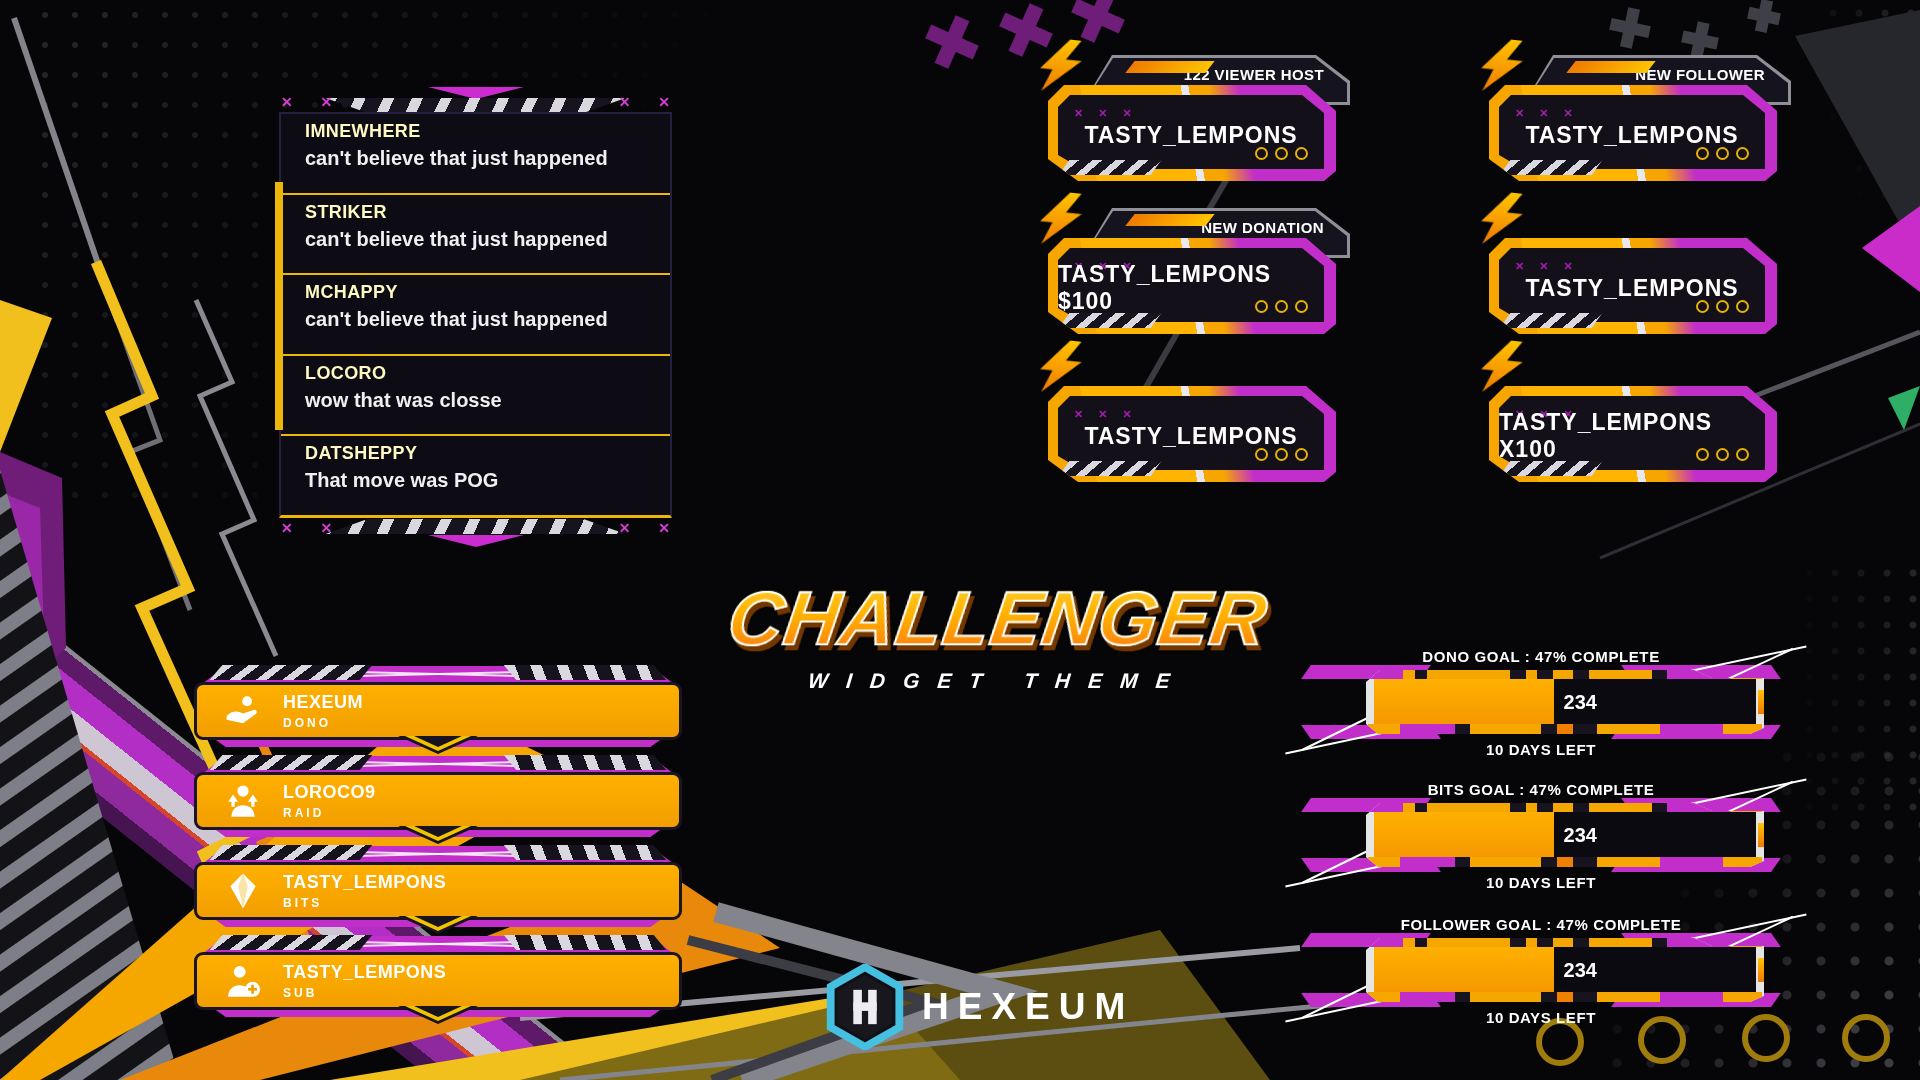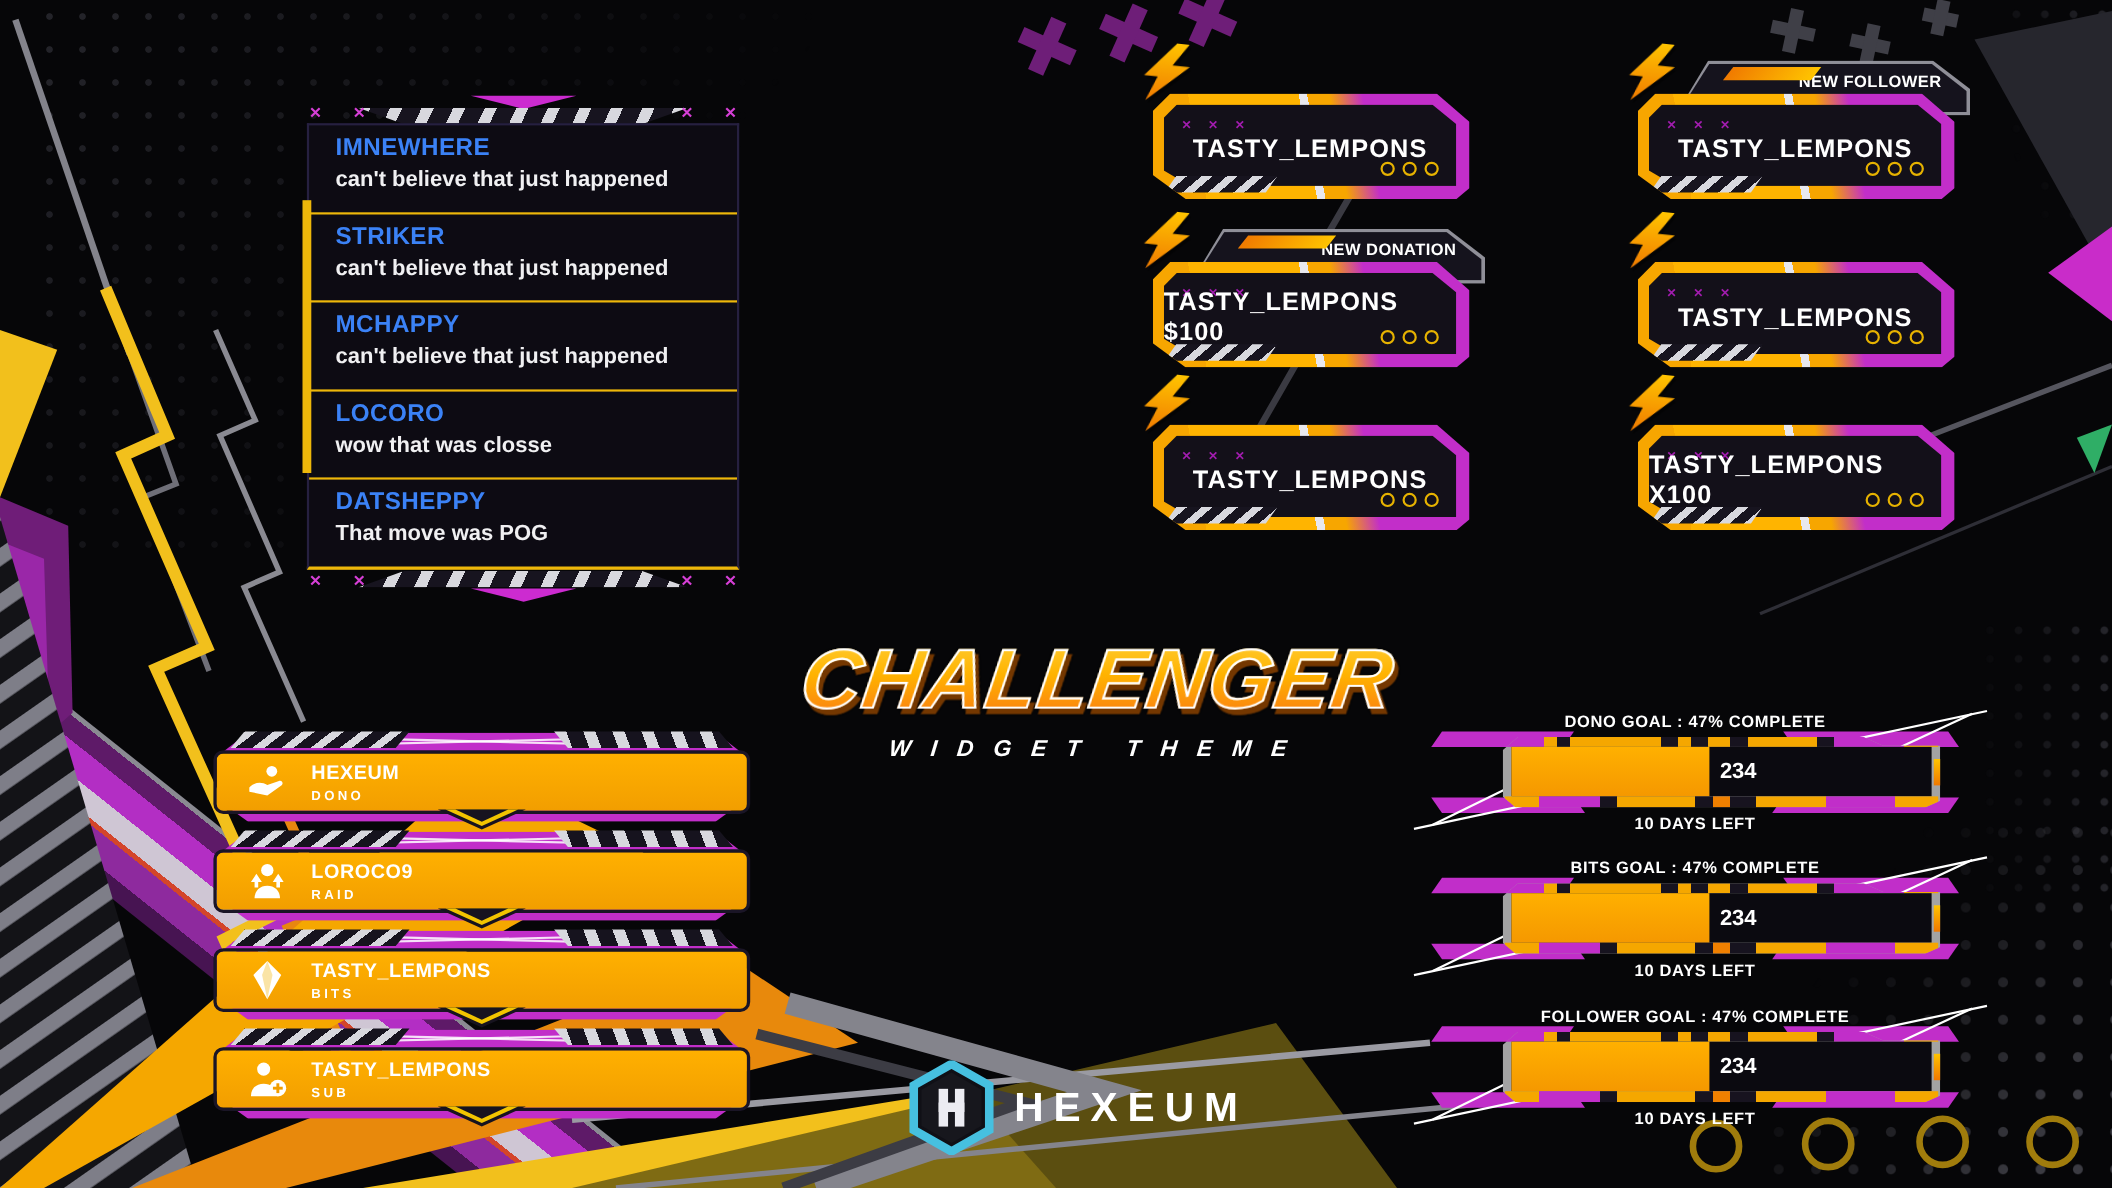--- a/index.html
+++ b/index.html
@@ -27,21 +27,21 @@
     background:linear-gradient(to bottom,#8a8a92 0 4%,#5e1a68 4% 20%,#b32ec4 20% 42%,#cfc6d4 42% 60%,#d4452a 60% 64%,#8e2a9e 64% 86%,#471452 86% 100%);}
 
   svg.bg{position:absolute;left:0;top:0;pointer-events:none;}
 
   
   .chat{left:279px;top:96px;width:393px;height:440px;}
   .chat-body{position:absolute;top:16px;bottom:18px;left:0;right:0;background:#0d0b13;
     border:2px solid #262040;border-bottom:3px solid #edb70a;display:flex;flex-direction:column;}
   .msg{flex:1;padding:7px 12px 6px 24px;border-bottom:2px solid #edb70a;overflow:hidden;}
   .msg:last-child{border-bottom:none;}
-  .msg .u{font-size:22px;font-weight:800;color:#3b82f6;letter-spacing:.4px;}
+  .msg .u{font-size:18px;font-weight:800;color:#fef9c3;letter-spacing:.4px;}
   .msg .t{font-size:20px;font-weight:700;color:#f0f0f2;margin-top:5px;}
   .chat-bar{position:absolute;left:-4px;top:86px;width:8px;height:248px;background:#edb70a;}
   .cd-stripes{position:absolute;left:50%;transform:translateX(-50%);width:300px;height:15px;
     background:repeating-linear-gradient(115deg,#d8d8de 0 10px,#17141f 10px 26px);
     clip-path:polygon(0 0,100% 0,86% 100%,14% 100%);}
   .cd-stripes.top{top:2px;}
   .cd-stripes.bot{bottom:2px;clip-path:polygon(14% 0,86% 0,100% 100%,0 100%);}
   .cd-tri{position:absolute;left:50%;transform:translateX(-50%);width:0;height:0;
     border-left:48px solid transparent;border-right:48px solid transparent;}
   .cd-tri.top{top:-9px;border-top:12px solid #cc2bd0;}
@@ -114,21 +114,21 @@
   .g-wing{position:absolute;height:14px;background:#c12ec9;}
   .g-wing.tl{left:-12px;top:-5px;width:120px;transform:skewX(-35deg);}
   .g-wing.tr{right:-12px;top:-5px;width:150px;transform:skewX(35deg);}
   .g-wing.bl{left:-12px;bottom:-5px;width:130px;transform:skewX(35deg);}
   .g-wing.br{right:-12px;bottom:-5px;width:160px;transform:skewX(-35deg);}
   .g-line{position:absolute;height:2px;background:#fff;}
   .g-l1{width:150px;right:-44px;top:-9px;transform:rotate(-12deg);}
   .g-l2{width:110px;right:-34px;top:1px;transform:rotate(-25deg);}
   .g-l3{width:130px;left:-34px;bottom:-7px;transform:rotate(-12deg);}
   .g-l4{width:90px;left:-20px;bottom:3px;transform:rotate(-26deg);}
-  .g-barwrap{position:absolute;inset:0;background:#a3a3a3;
+  .g-barwrap{position:absolute;inset:0;background:#e5e5e5;
     clip-path:polygon(14px 0,calc(100% - 70px) 0,calc(100% - 52px) 8px,100% 8px,100% calc(100% - 6px),calc(100% - 14px) 100%,12px 100%,0 calc(100% - 10px),0 12px);margin-left:48px;}
   .g-top{position:absolute;top:0;left:2px;right:2px;height:9px;
     background:linear-gradient(90deg,#c12ec9 0 9%,#f5a700 9% 12%,#17131f 12% 15%,#f5a700 15% 36%,#17131f 36% 40%,#f5a700 40% 43%,#17131f 43% 47%,#f5a700 47% 52%,#17131f 52% 56%,#f5a700 56% 72%,#17131f 72% 76%,#c12ec9 76% 92%,#f5a700 92% 100%);}
   .g-bot{position:absolute;bottom:0;left:2px;right:2px;height:10px;
     background:linear-gradient(90deg,#f5a700 0 8%,#c12ec9 8% 22%,#17131f 22% 26%,#f5a700 26% 44%,#17131f 44% 48%,#f08000 48% 52%,#17131f 52% 58%,#f5a700 58% 74%,#c12ec9 74% 90%,#f5a700 90% 100%);}
   .g-track{position:absolute;top:9px;bottom:10px;left:8px;right:8px;background:#0b0a10;}
   .g-fill{height:100%;background:linear-gradient(180deg,#ffb000,#f59800);}
   .g-value{position:absolute;top:50%;transform:translateY(-50%);font-size:20px;font-weight:800;color:#fff;}
   .g-chip{position:absolute;right:-3px;top:50%;transform:translateY(-50%);width:9px;height:24px;
     background:linear-gradient(#ffc400,#f07800);}
@@ -245,20 +245,25 @@
     </div>
   </div>
   <div class="chat-bar"></div>
   <div class="cd-stripes bot"></div>
   <span class="cd-tri bot"></span>
   <span class="cd-x bl">✕ ✕</span>
   <span class="cd-x br">✕ ✕</span>
 </div>
 
 <div class="abs alert" style="left:1048px;top:55px;">
+  <div class="a-top">
+      <div class="a-top-in"></div>
+    <span class="a-title">122 VIEWER HOST</span>
+    <div class="a-slash"></div>
+    </div>
   <div class="a-frame">
     <div class="a-plate">
       <span class="a-x">✕ ✕ ✕</span>
       <div class="a-name">TASTY_LEMPONS</div>
       <div class="a-dots">
           <i></i>
           <i></i>
           <i></i>
         </div>
     </div>

